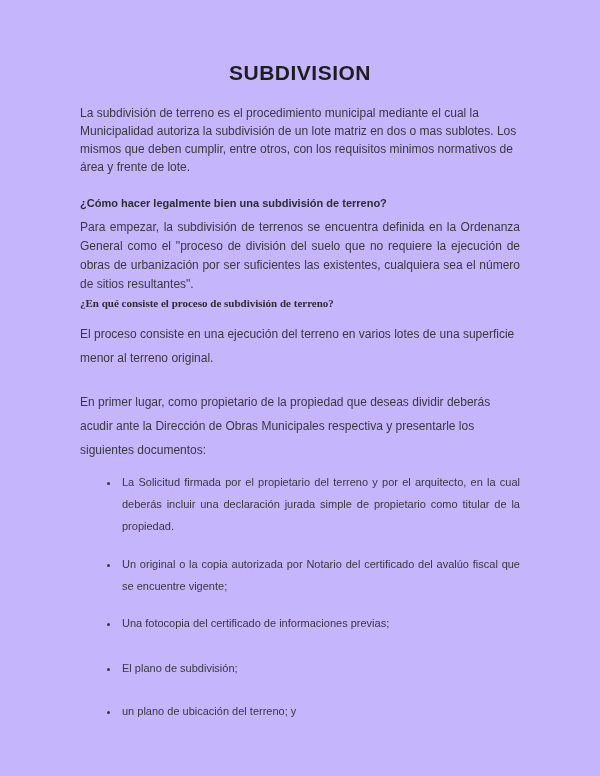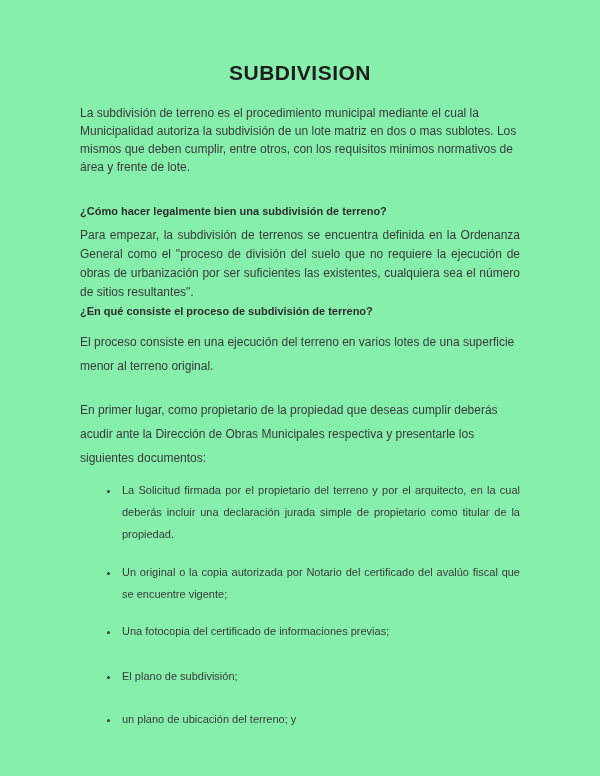--- a/index.html
+++ b/index.html
@@ -5,21 +5,21 @@
   html, body {
     margin: 0;
     padding: 0;
     background: #ffffff;
   }
   .page {
     position: relative;
     width: 600px;
     height: 776px;
     margin: 0 auto;
-    background: #86efac;
+    background: #c4b5fd;
     box-sizing: border-box;
     padding: 62px 80px 0 80px;
     font-family: "Liberation Sans", sans-serif;
     color: #3a3a3a;
     overflow: hidden;
   }
   .title {
     margin: 0;
     font-size: 21px;
     line-height: 22px;
@@ -38,27 +38,27 @@
     line-height: 18px;
     text-align: left;
   }
   .heading {
     margin: 0;
     font-size: 11px;
     line-height: 14px;
     font-weight: bold;
     color: #2e2e2e;
   }
-  .heading-1 { margin-top: 28px; }
+  .heading-1 { margin-top: 20px; }
   .body-1 {
     margin-top: 8px;
     line-height: 19px;
     text-align: justify;
   }
-  .heading-2 { margin-top: 2px; }
+  .heading-2 { margin-top: 2px; font-family: Liberation Serif, serif; }
   .body-2 {
     margin-top: 12px;
     line-height: 24px;
     text-align: left;
   }
   .heading-3 {
     margin-top: 10px;
     margin-left: 6px;
   }
   .body-3 {
@@ -95,21 +95,21 @@
 
   <h2 class="heading heading-1">¿Cómo hacer legalmente bien una subdivisión de terreno?</h2>
 
   <p class="para body-1">Para empezar, la subdivisión de terrenos se encuentra definida en la Ordenanza General como el "proceso de división del suelo que no requiere la ejecución de obras de urbanización por ser suficientes las existentes, cualquiera sea el número de sitios resultantes".</p>
 
   <h2 class="heading heading-2">¿En qué consiste el proceso de subdivisión de terreno?</h2>
 
   <p class="para body-2">El proceso consiste en una ejecución del terreno en varios lotes de una superficie menor al terreno original.</p>
 
 
-  <p class="para body-3">En primer lugar, como propietario de la propiedad que deseas cumplir deberás acudir ante la Dirección de Obras Municipales respectiva y presentarle los siguientes documentos:</p>
+  <p class="para body-3">En primer lugar, como propietario de la propiedad que deseas dividir deberás acudir ante la Dirección de Obras Municipales respectiva y presentarle los siguientes documentos:</p>
 
   <ul class="bullets">
     <li class="bullet bullet-1 bullet-justify">La Solicitud firmada por el propietario del terreno y por el arquitecto, en la cual deberás incluir una declaración jurada simple de propietario como titular de la propiedad.</li>
     <li class="bullet bullet-2 bullet-justify">Un original o la copia autorizada por Notario del certificado del avalúo fiscal que se encuentre vigente;</li>
     <li class="bullet bullet-3">Una fotocopia del certificado de informaciones previas;</li>
     <li class="bullet bullet-4">El plano de subdivisión;</li>
     <li class="bullet bullet-5">un plano de ubicación del terreno; y</li>
   </ul>
 
 </div>

